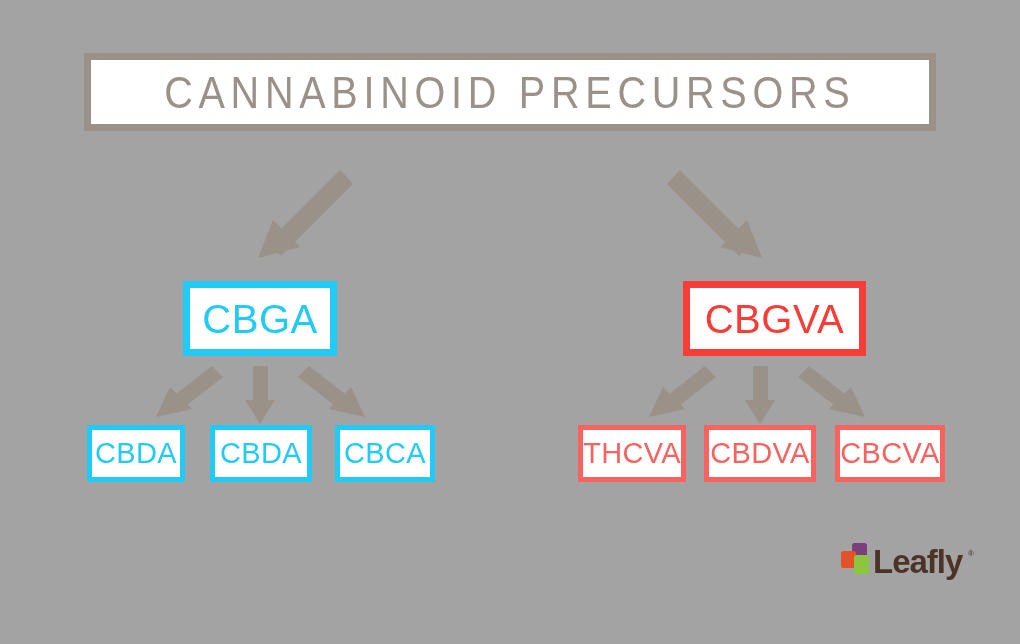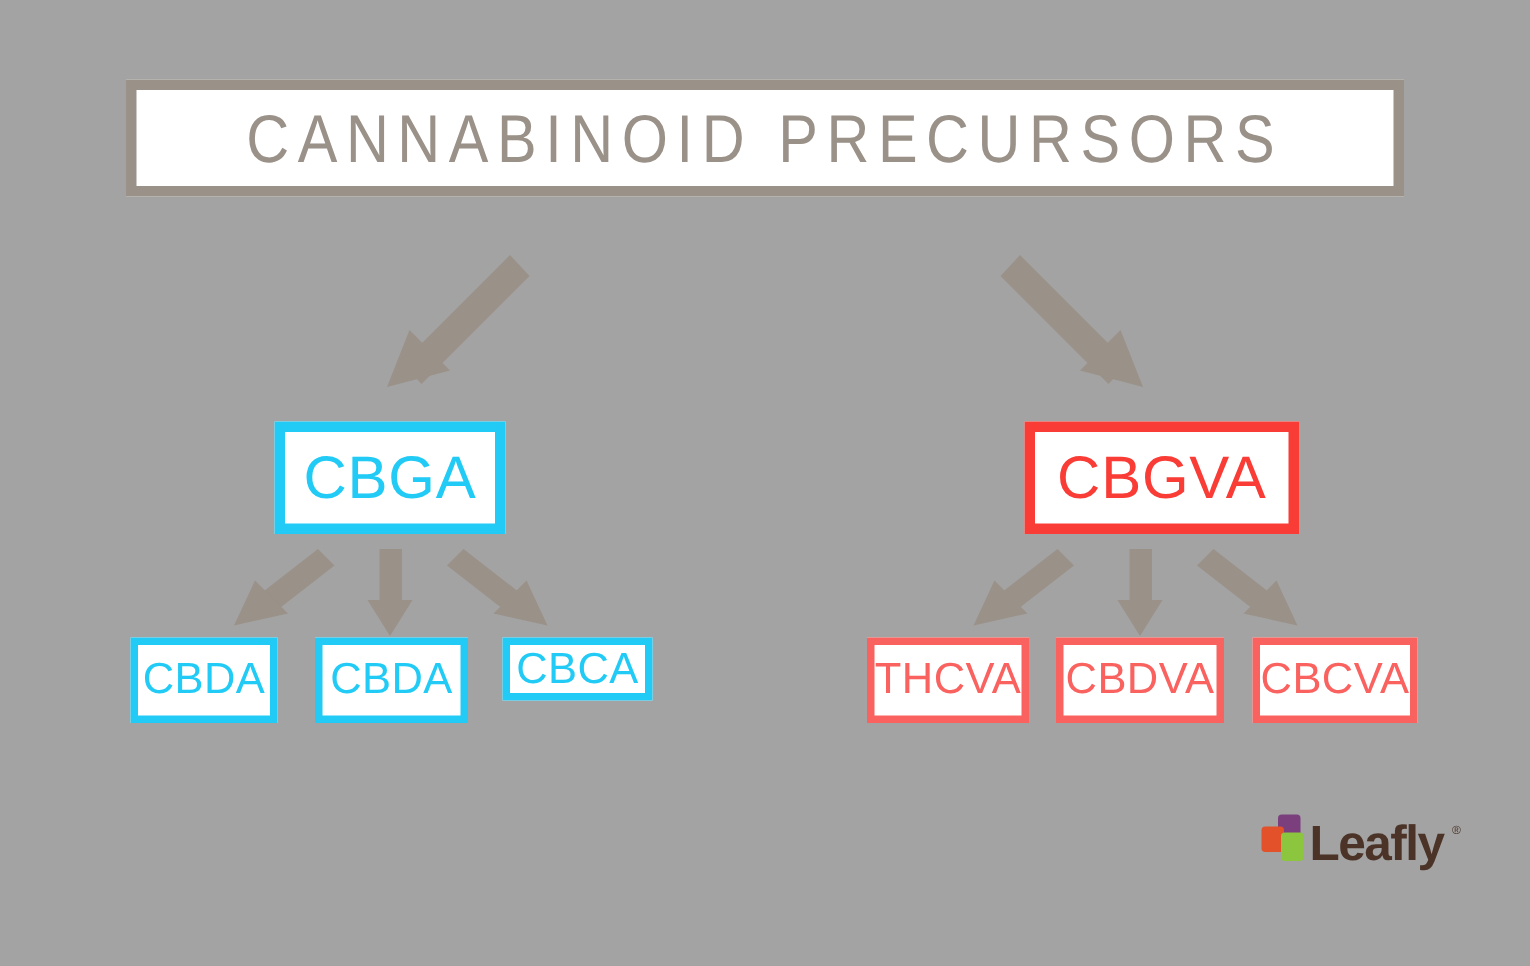--- a/index.html
+++ b/index.html
@@ -164,21 +164,21 @@
   </div>
 
   <div class="node child cyan" style="left:87px; top:425px; width:98px; height:57px;">
     <span class="node-label">CBDA</span>
   </div>
 
   <div class="node child cyan" style="left:210px; top:425px; width:102px; height:57px;">
     <span class="node-label">CBDA</span>
   </div>
 
-  <div class="node child cyan" style="left:335px; top:425px; width:100px; height:42px;">
+  <div class="node child cyan" style="left:335px; top:425px; width:100px; height:57px;">
     <span class="node-label">CBCA</span>
   </div>
 
   <div class="node child salmon" style="left:578px; top:425px; width:108px; height:57px;">
     <span class="node-label">THCVA</span>
   </div>
 
   <div class="node child salmon" style="left:704px; top:425px; width:112px; height:57px;">
     <span class="node-label">CBDVA</span>
   </div>

